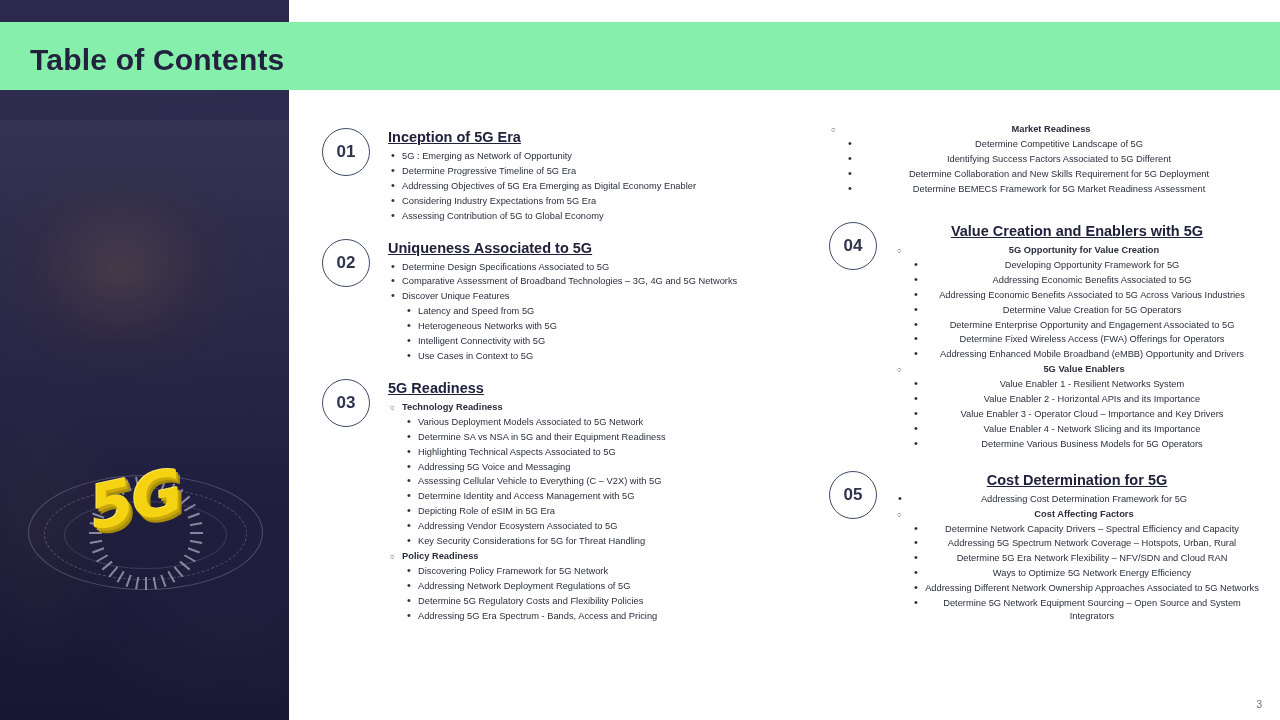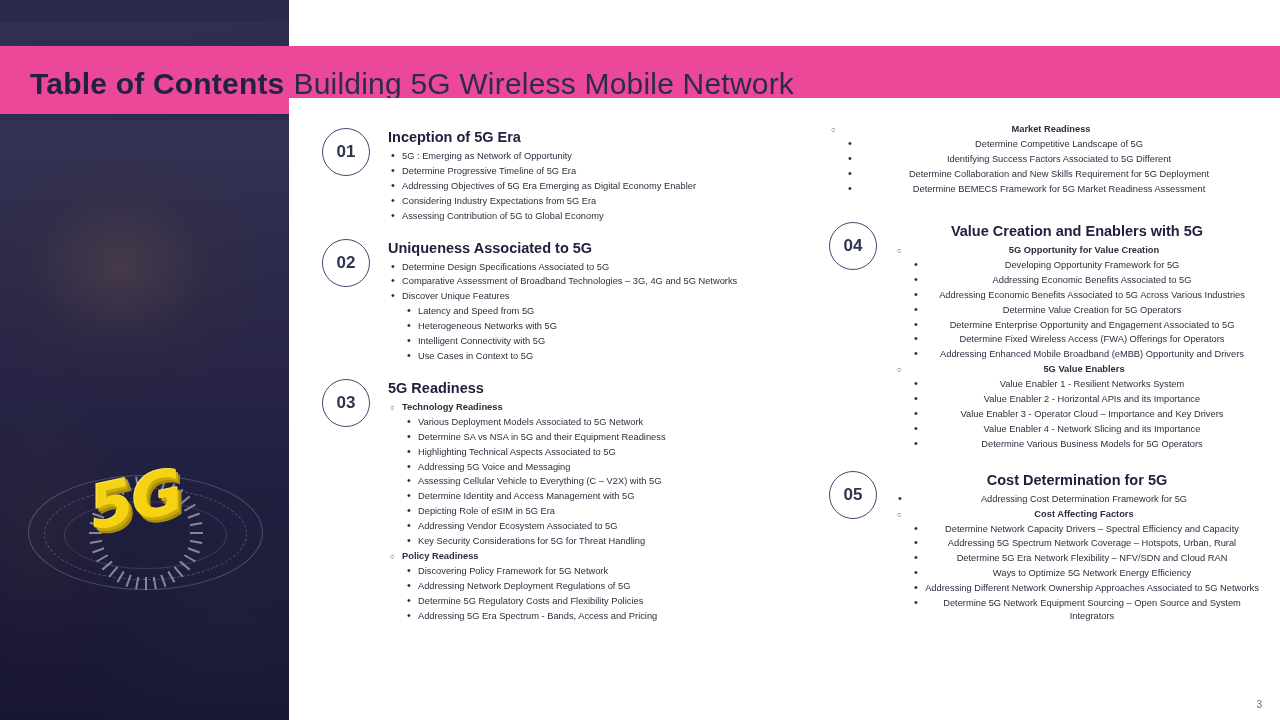--- a/index.html
+++ b/index.html
@@ -65,22 +65,21 @@
     font-family:"DejaVu Sans", sans-serif;
     font-size:62px; font-weight:bold; letter-spacing:-2px;
     color:#f5d313;
     text-shadow: 2px 3px 0 #c9a90a, 4px 6px 0 #a98c08, -1px -1px 0 #fbe76a;
     transform:skewY(-12deg);
   }
 
   
   .header {
     position:absolute; left:0; top:22px; width:1280px; height:68px;
-    background:#ec4899;
-    margin-top:24px;
+    background:#86efac;
   }
   .header-inner {
     position:absolute; left:30px; top:0; height:76px; display:flex; align-items:center;
   }
   .title-bold {
     font-size:30px; font-weight:bold; color:#22223f; letter-spacing:0.2px;
   }
   .title-light {
     font-size:30px; font-weight:normal; color:#2c2c4a; margin-left:9px; letter-spacing:0.2px;
   }
@@ -95,21 +94,21 @@
   .sec-head { display:flex; align-items:flex-start; }
   .num-circle {
     width:48px; height:48px; min-width:48px; border-radius:50%;
     border:1.6px solid #3f4a6b;
     display:flex; align-items:center; justify-content:center;
     font-size:17px; font-weight:bold; color:#2f3350;
     margin-right:18px;
   }
   .sec-body { flex:1; padding-top:1px; }
   .sec-title {
-    font-size:14.5px; font-weight:bold; color:#20223d; margin-bottom:5px;
+    font-size:14.5px; font-weight:bold; color:#20223d; margin-bottom:5px;text-decoration:underline;
   }
 
   ul { list-style:none; margin:0; padding:0; }
   li { position:relative; font-size:9.3px; color:#2d2d3f; line-height:13.4px; margin-bottom:1.5px; }
 
   .lvl1 { padding-left:14px; }
   .lvl1::before {
     content:"•"; position:absolute; left:3px; top:-1px; font-size:11px; color:#2d2d3f;
   }
   .lvl1b { padding-left:14px; font-weight:bold; }
@@ -177,21 +176,20 @@
           <i style="transform: translate(-50%, 0px) rotate(340deg);"></i>
           <i style="transform: translate(-50%, 0px) rotate(350deg);"></i>
         </div>
       <div class="five-g">5G</div>
     </div>
   </div>
 
   <div class="header">
     <div class="header-inner">
       <span class="title-bold">Table of Contents</span>
-      <span class="title-light">Building 5G Wireless Mobile Network</span>
     </div>
   </div>
 
   <div class="content">
     <div class="col-left" id="col-left">
         <div class="sec">
           <div class="sec-head">
             <div class="num-circle">01</div>
             <div class="sec-body">
               <div class="sec-title">Inception of 5G Era</div>

